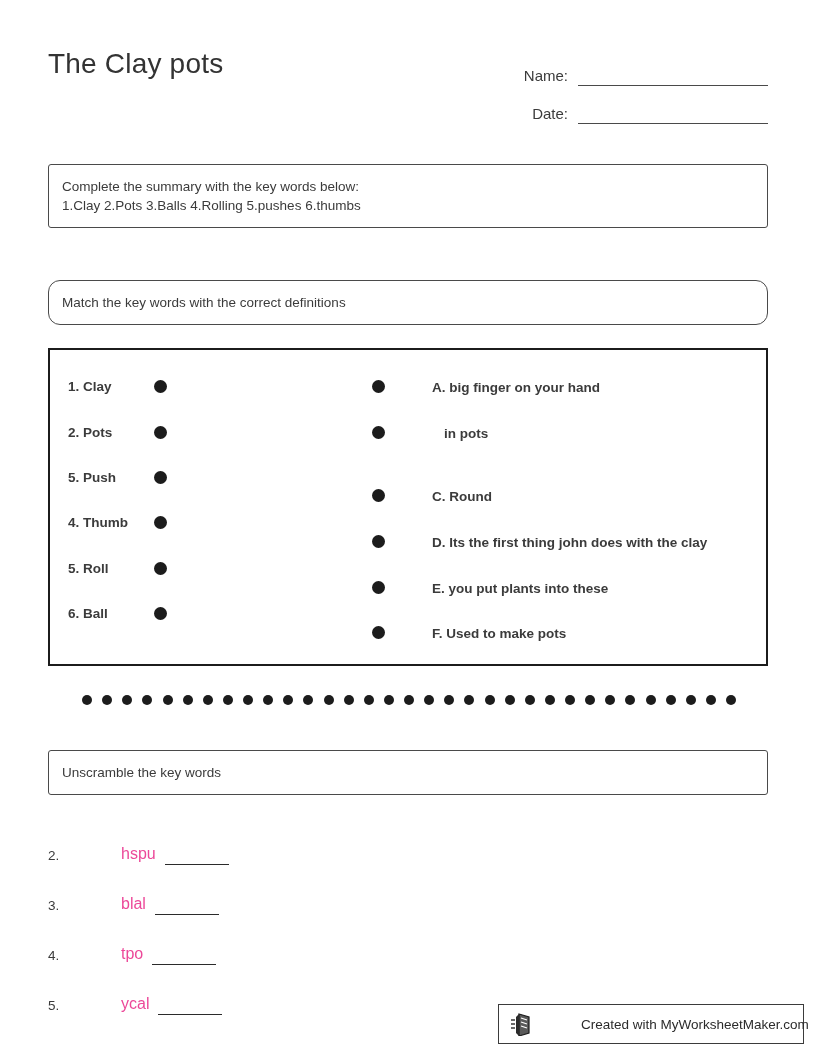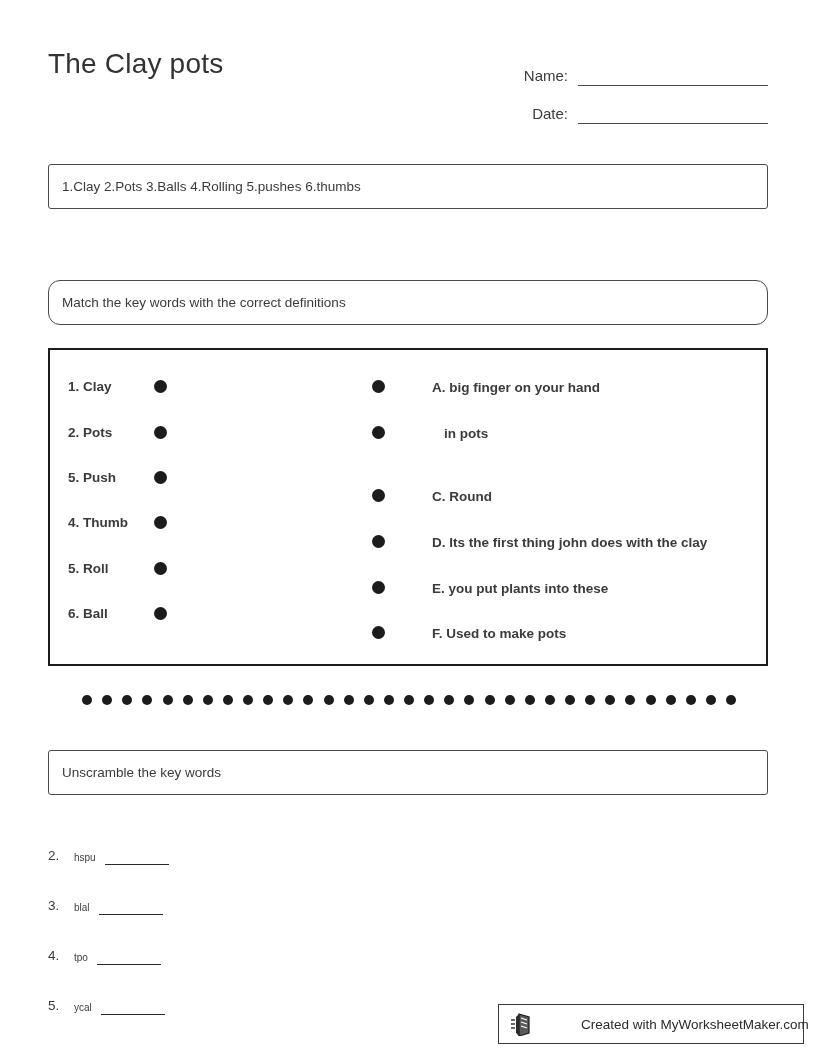--- a/index.html
+++ b/index.html
@@ -157,24 +157,25 @@
     align-items: flex-end;
     height: 50px;
   }
   .scramble-num {
     font-size: 13.5px;
     color: #3b3b3b;
     width: 26px;
     padding-bottom: 2px;
   }
   .scramble-word {
-    font-size: 10px;
-    color: #404040;
+    font-size: 16px;
+    color: #ec4899;
     padding-bottom: 2px;
     white-space: nowrap;
+    margin-left: 47px;
   }
   .scramble-blank {
     width: 64px;
     border-bottom: 1.6px solid #2b2b2b;
     height: 14px;
     margin-left: 9px;
   }
 
   
   .footer-badge {
@@ -213,20 +214,21 @@
     <span class="meta-label">Name:</span>
     <span class="meta-line"></span>
   </div>
   <div class="meta-row">
     <span class="meta-label">Date:</span>
     <span class="meta-line"></span>
   </div>
 </div>
 
 <div class="instr-box" id="instr-summary">
+  <span class="instr-line">Complete the summary with the key words below:</span>
   <span class="instr-line">1.Clay 2.Pots 3.Balls 4.Rolling 5.pushes 6.thumbs</span>
 </div>
 
 <div class="instr-box" id="instr-match">
   <span class="instr-line">Match the key words with the correct definitions</span>
 </div>
 
 <div class="match-box">
   <div class="match-col match-col-left">
     <div class="match-row match-row-left" style="top:28px">

